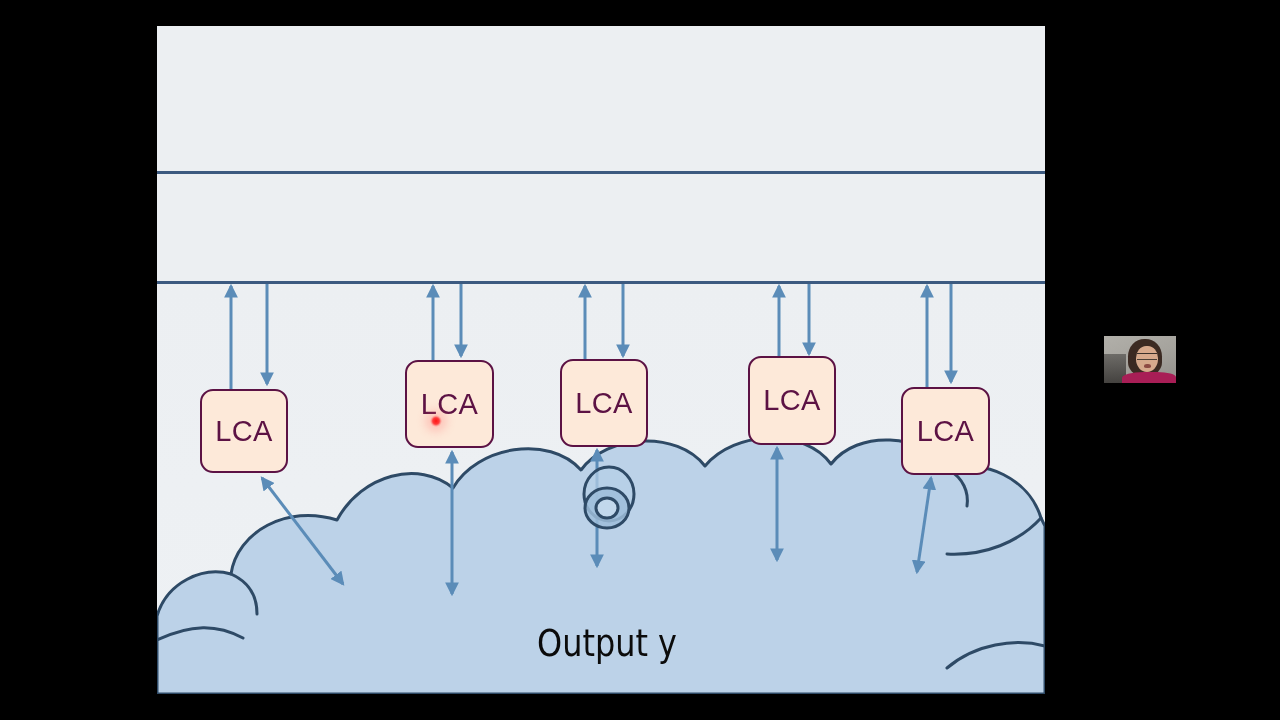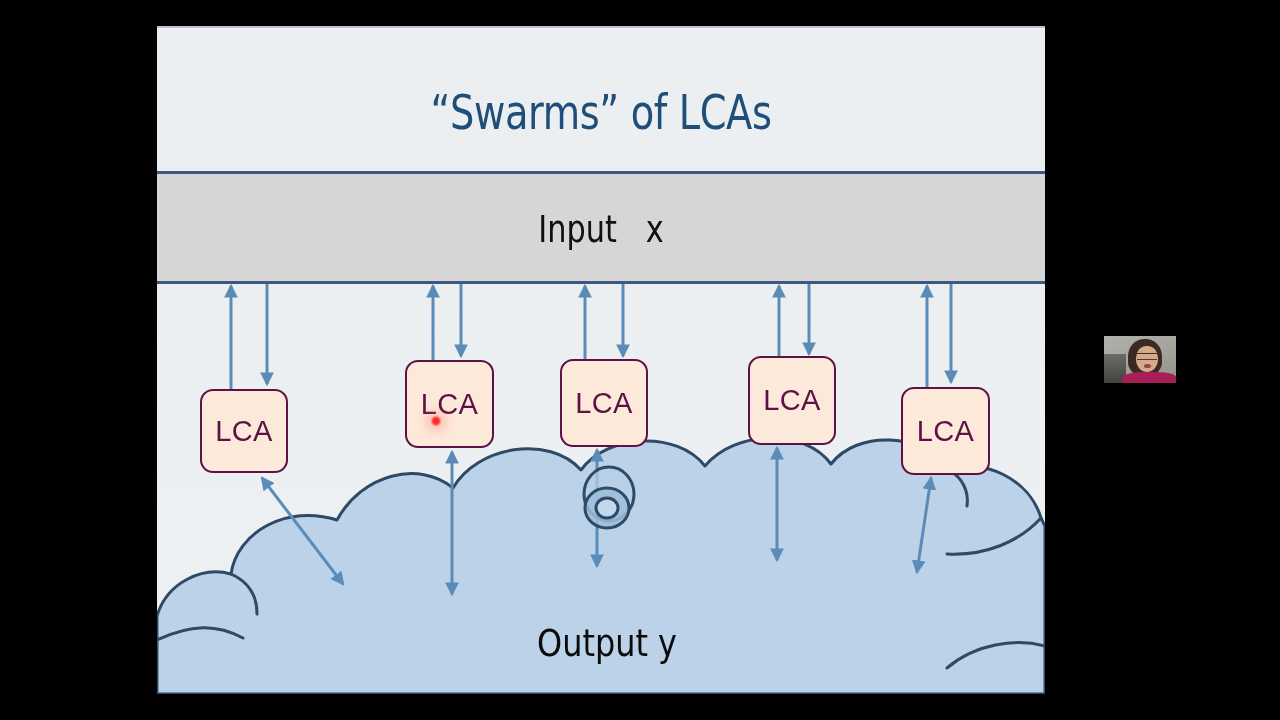--- a/index.html
+++ b/index.html
@@ -217,29 +217,22 @@
   #webcam .bar-top { top: 0; }
   #webcam .bar-bot { bottom: 0; }
 </style>
 </head>
 <body>
 
 <div id="screen">
 
   <div id="slide">
 
-    <div id="title-band">
-      <div id="title-rule-top"></div>
-      <div id="slide-title">“Swarms” of LCAs</div>
-    </div>
 
     <div id="input-rule-top"></div>
-    <div id="input-bar">
-      <div id="input-label">Input   x</div>
-    </div>
     <div id="input-rule-bottom"></div>
 
     <div id="body-area"></div>
 
     <svg class="layer" viewBox="0 0 888 668">
       <g>
         <path d="M 0 590
                  C 10 556, 46 540, 74 548
                  C 80 506, 130 478, 180 494
                  C 205 448, 262 434, 296 462

